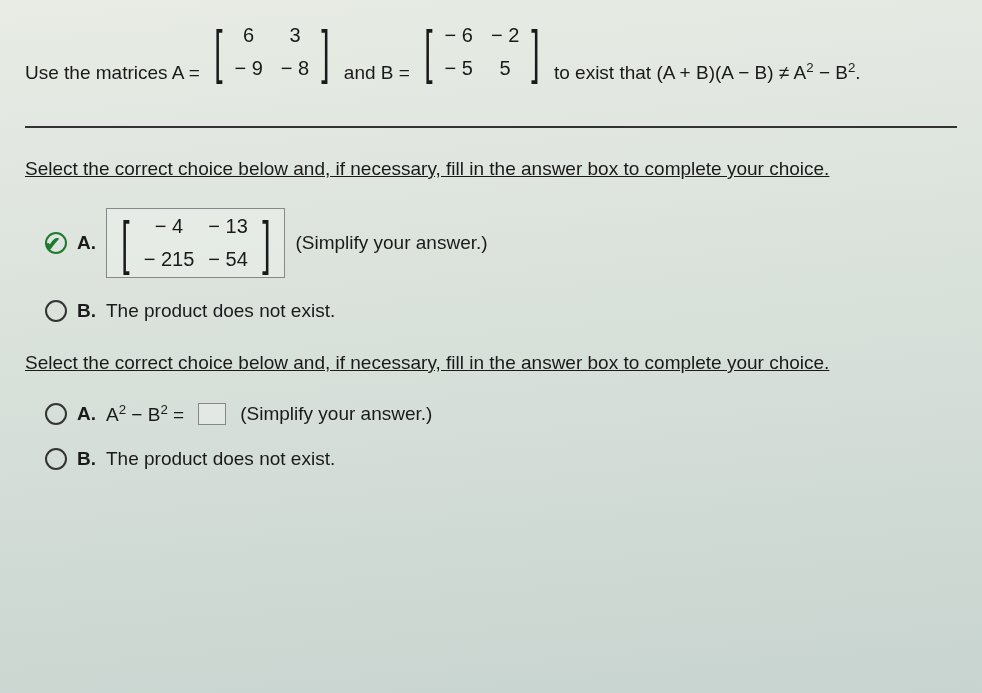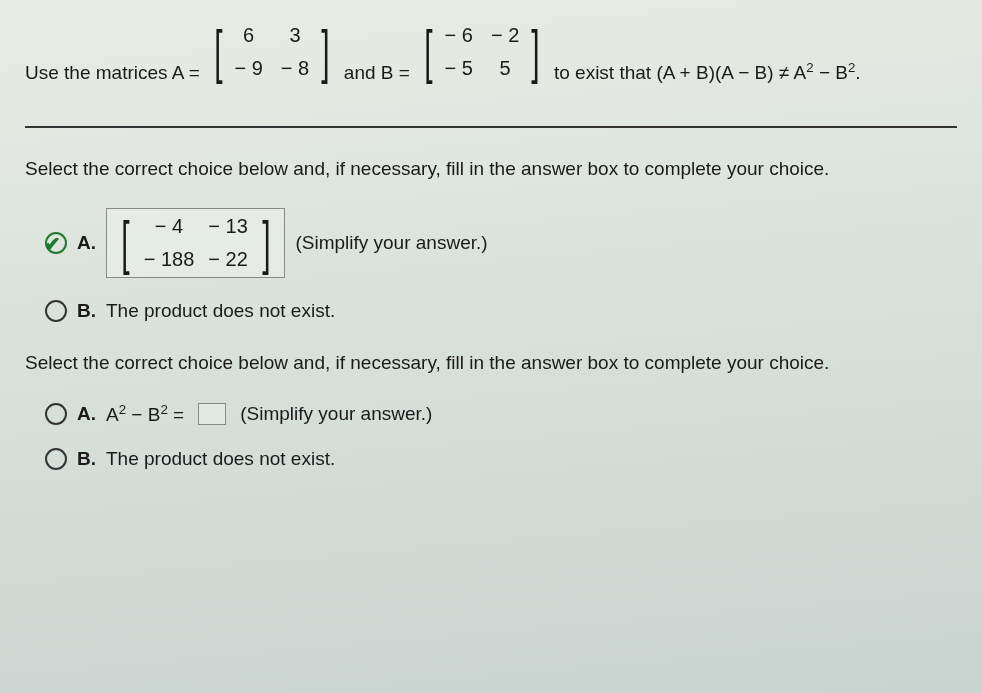--- a/index.html
+++ b/index.html
@@ -51,20 +51,21 @@
     border: 1px solid #888;
     background: rgba(255,255,255,0.25);
     padding: 2px 6px;
   }
   .hr {
     border-top: 2px solid #333;
     margin: 20px 0 30px 0;
   }
   .prompt {
     margin-bottom: 28px;
+    text-decoration: underline;
   }
   .choice-row {
     display: flex;
     align-items: center;
     gap: 10px;
     margin: 22px 0 22px 20px;
   }
   .radio {
     width: 18px;
     height: 18px;
@@ -144,22 +145,22 @@
   <span class="radio checked-correct">
     <span class="checkmark">✔</span>
   </span>
   <span class="letter">A.</span>
   <span class="answer-box">
     <span class="matrix">
       <span class="bracket-left">[</span>
       <span class="matrix-grid answer">
         <span>− 4</span>
         <span>− 13</span>
-        <span>− 188</span>
-        <span>− 22</span>
+        <span>− 215</span>
+        <span>− 54</span>
       </span>
       <span class="bracket-right">]</span>
     </span>
   </span>
   <span>(Simplify your answer.)</span>
 </div>
 
 <div class="choice-row">
   <span class="radio"></span>
   <span class="letter">B.</span>

